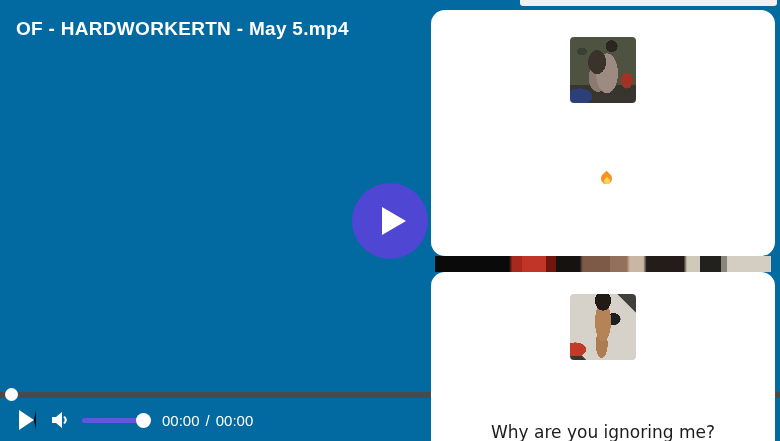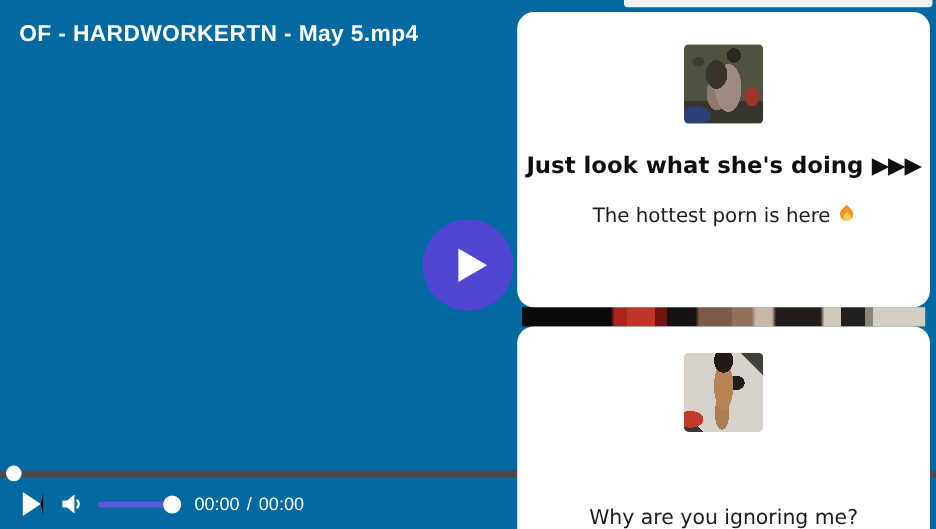--- a/index.html
+++ b/index.html
@@ -152,22 +152,21 @@
     <span>/</span>
     <span>00:00</span>
   </div>
 
   <div class="bg-popup-edge"></div>
 
   <div class="ad-photo-sliver"></div>
 
   <div class="popup popup-offer">
     <div class="thumb thumb-offer"></div>
-    <h2 class="popup-headline"><span>Just look what she's doing</span><span class="headline-arrows">▶▶▶</span></h2>
-    <p class="popup-subtitle"><span>The hottest porn is here</span><span class="flame"></span></p>
+    <p class="popup-subtitle"><span class="flame"></span></p>
   </div>
 
   <div class="popup popup-message">
     <div class="thumb thumb-message"></div>
     <p class="popup-body">Why are you ignoring me?</p>
   </div>
 
 </div>
 
 </body></html>

